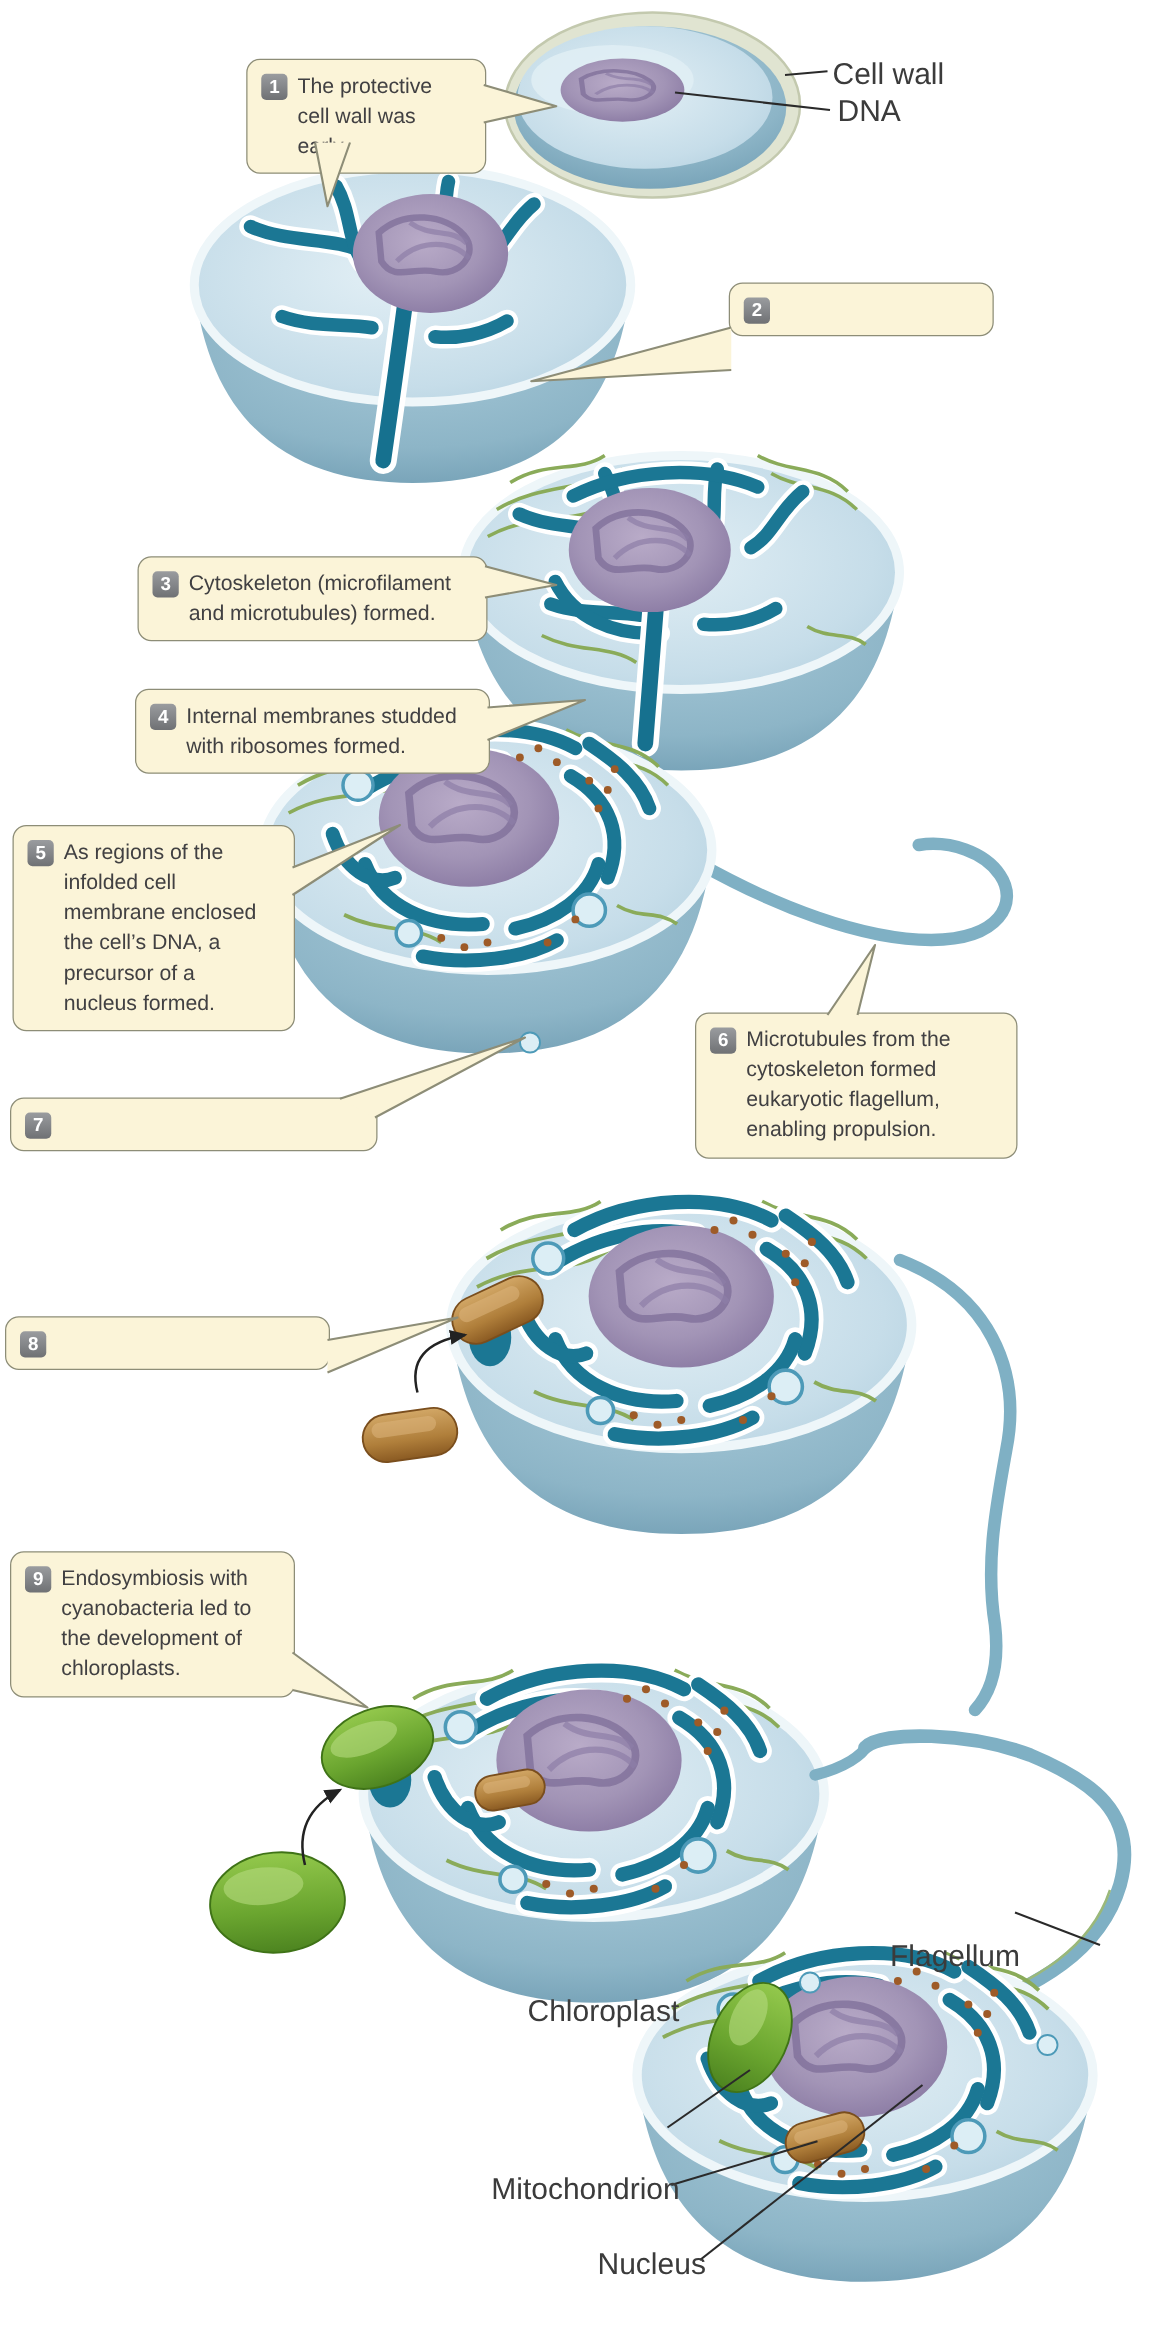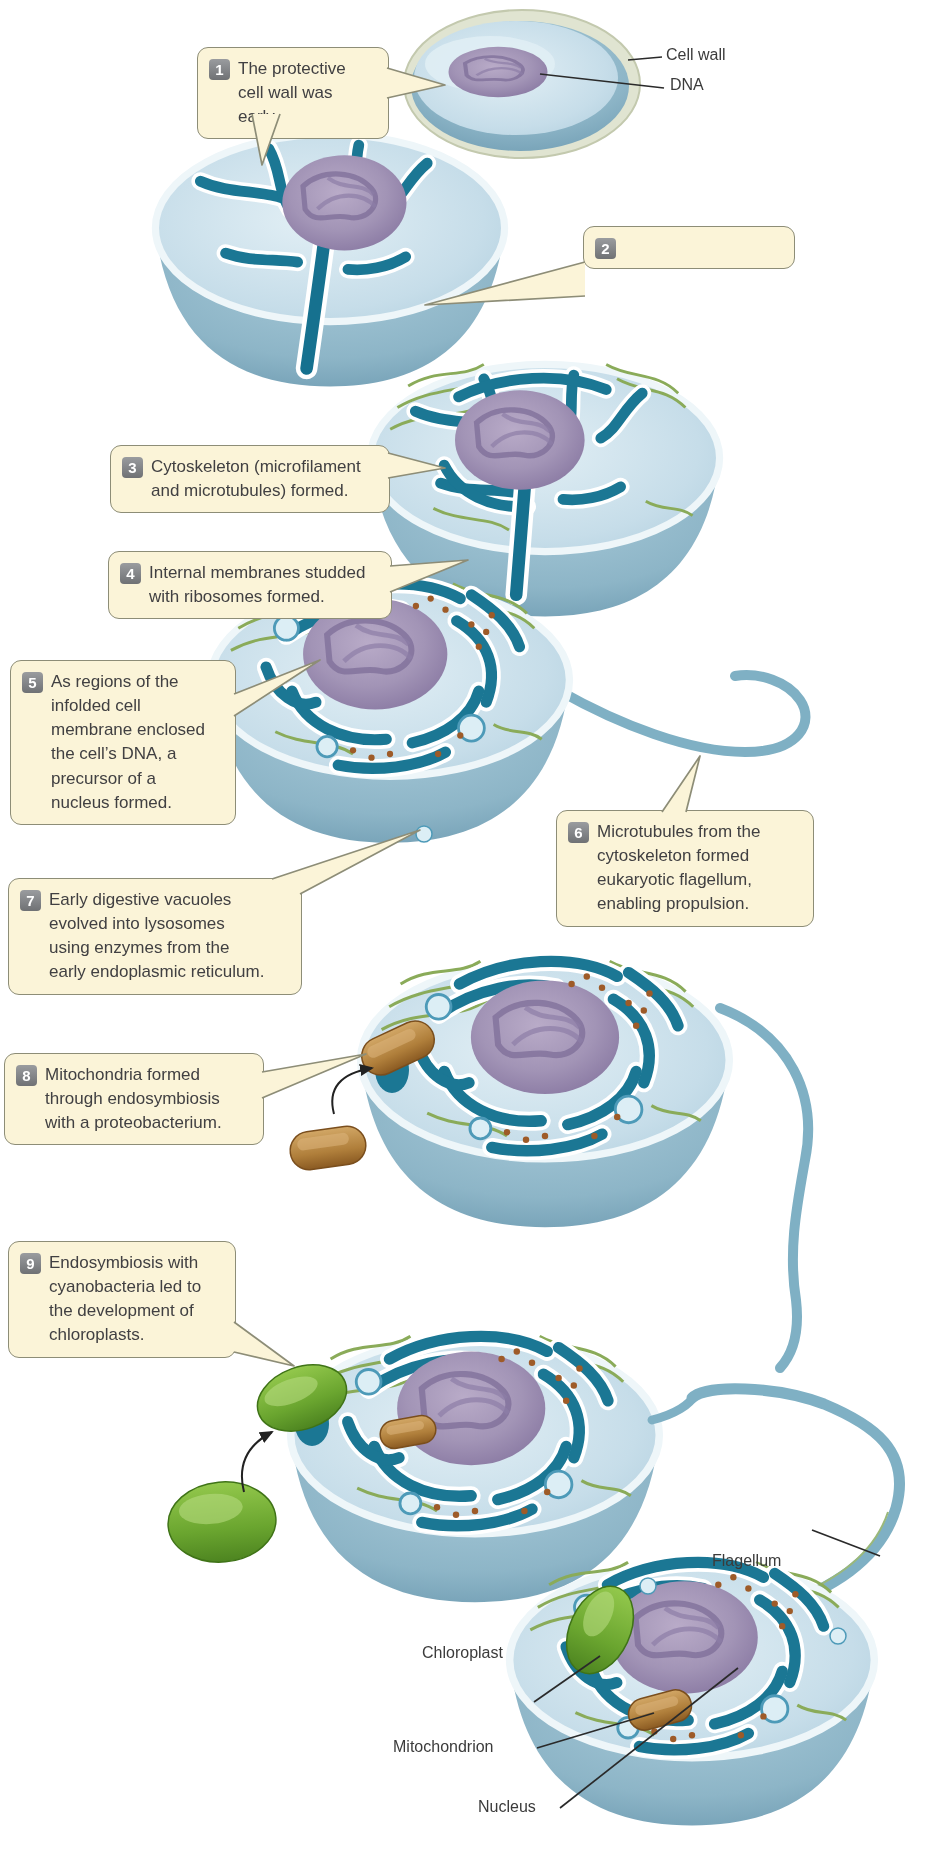--- a/index.html
+++ b/index.html
@@ -8,21 +8,21 @@
   svg.layer{position:absolute;left:0;top:0;}
   #art{z-index:1;}
   #ptr{z-index:3;pointer-events:none;}
   .callout{position:absolute;z-index:2;background:#FBF4D8;border:1.7px solid #8D8D77;
            border-radius:11px;padding:9px 11px;display:flex;gap:8px;align-items:flex-start;
            box-sizing:border-box;font-size:17px;line-height:1.42;color:#414042;}
   .callout .txt{white-space:pre-line;}
   .badge{flex:0 0 auto;width:21px;height:21px;margin-top:2px;border-radius:4px;
          background:linear-gradient(#9a9c9f,#6f7174);color:#fff;font-weight:bold;
          font-size:15px;line-height:21px;text-align:center;}
-  .lbl{position:absolute;z-index:2;font-size:16px;color:#3B3B3B;white-space:nowrap;}
+  .lbl{position:absolute;z-index:2;font-size:24px;color:#3B3B3B;white-space:nowrap;}
   
   .cyto{stroke:#8AAB59;stroke-width:1.6;fill:none;}
   .ves{fill:#DCEEF5;stroke:#4D9AB8;stroke-width:1.5;}
   .dots{fill:#9E5B28;stroke:none;}
   .leader{stroke:#2A2A2A;stroke-width:1.7;fill:none;}
   .flag{stroke:#7FB0C4;fill:none;stroke-linecap:round;}
   .arrow{stroke:#222;stroke-width:2;fill:none;}
   .ptrp{fill:#FBF4D8;stroke:#8D8D77;stroke-width:1.7;stroke-linejoin:round;}
 </style>
 </head>
@@ -285,43 +285,36 @@
 </div>
 <div class="callout" style="left:556px;top:810px;width:258px;">
   <span class="badge">6</span>
   <span class="txt">Microtubules from the
 cytoskeleton formed
 eukaryotic flagellum,
 enabling propulsion.</span>
 </div>
 <div class="callout" style="left:8px;top:878px;width:294px;">
   <span class="badge">7</span>
-  <span class="txt">Early digestive vacuoles
-evolved into lysosomes
-using enzymes from the
-early endoplasmic reticulum.</span>
 </div>
 <div class="callout" style="left:4px;top:1053px;width:260px;">
   <span class="badge">8</span>
-  <span class="txt">Mitochondria formed
-through endosymbiosis
-with a proteobacterium.</span>
 </div>
 <div class="callout" style="left:8px;top:1241px;width:228px;">
   <span class="badge">9</span>
   <span class="txt">Endosymbiosis with
 cyanobacteria led to
 the development of
 chloroplasts.</span>
 </div>
 
 <div class="lbl" style="left:666px;top:46px;">Cell wall</div>
 <div class="lbl" style="left:670px;top:76px;">DNA</div>
 <div class="lbl" style="left:712px;top:1512px;margin-top:40px;">Flagellum</div>
-<div class="lbl" style="left:422px;top:1644px;">Chloroplast</div>
+<div class="lbl" style="left:422px;top:1596px;">Chloroplast</div>
 <div class="lbl" style="left:393px;top:1738px;">Mitochondrion</div>
 <div class="lbl" style="left:478px;top:1798px;">Nucleus</div>
 
 <svg id="ptr" class="layer" width="939" height="1871" viewBox="0 0 939 1871">
   <path class="ptrp" d="M387,68 L445,85 L387,98"></path>
   <path class="ptrp" d="M252,114 L262,165 L280,114"></path>
   <path class="ptrp" d="M585,262 L425,305 L585,296"></path>
   <path class="ptrp" d="M388,453 L445,468 L388,478"></path>
   <path class="ptrp" d="M390,566 L468,560 L390,592"></path>
   <path class="ptrp" d="M234,694 L320,660 L234,716"></path>

